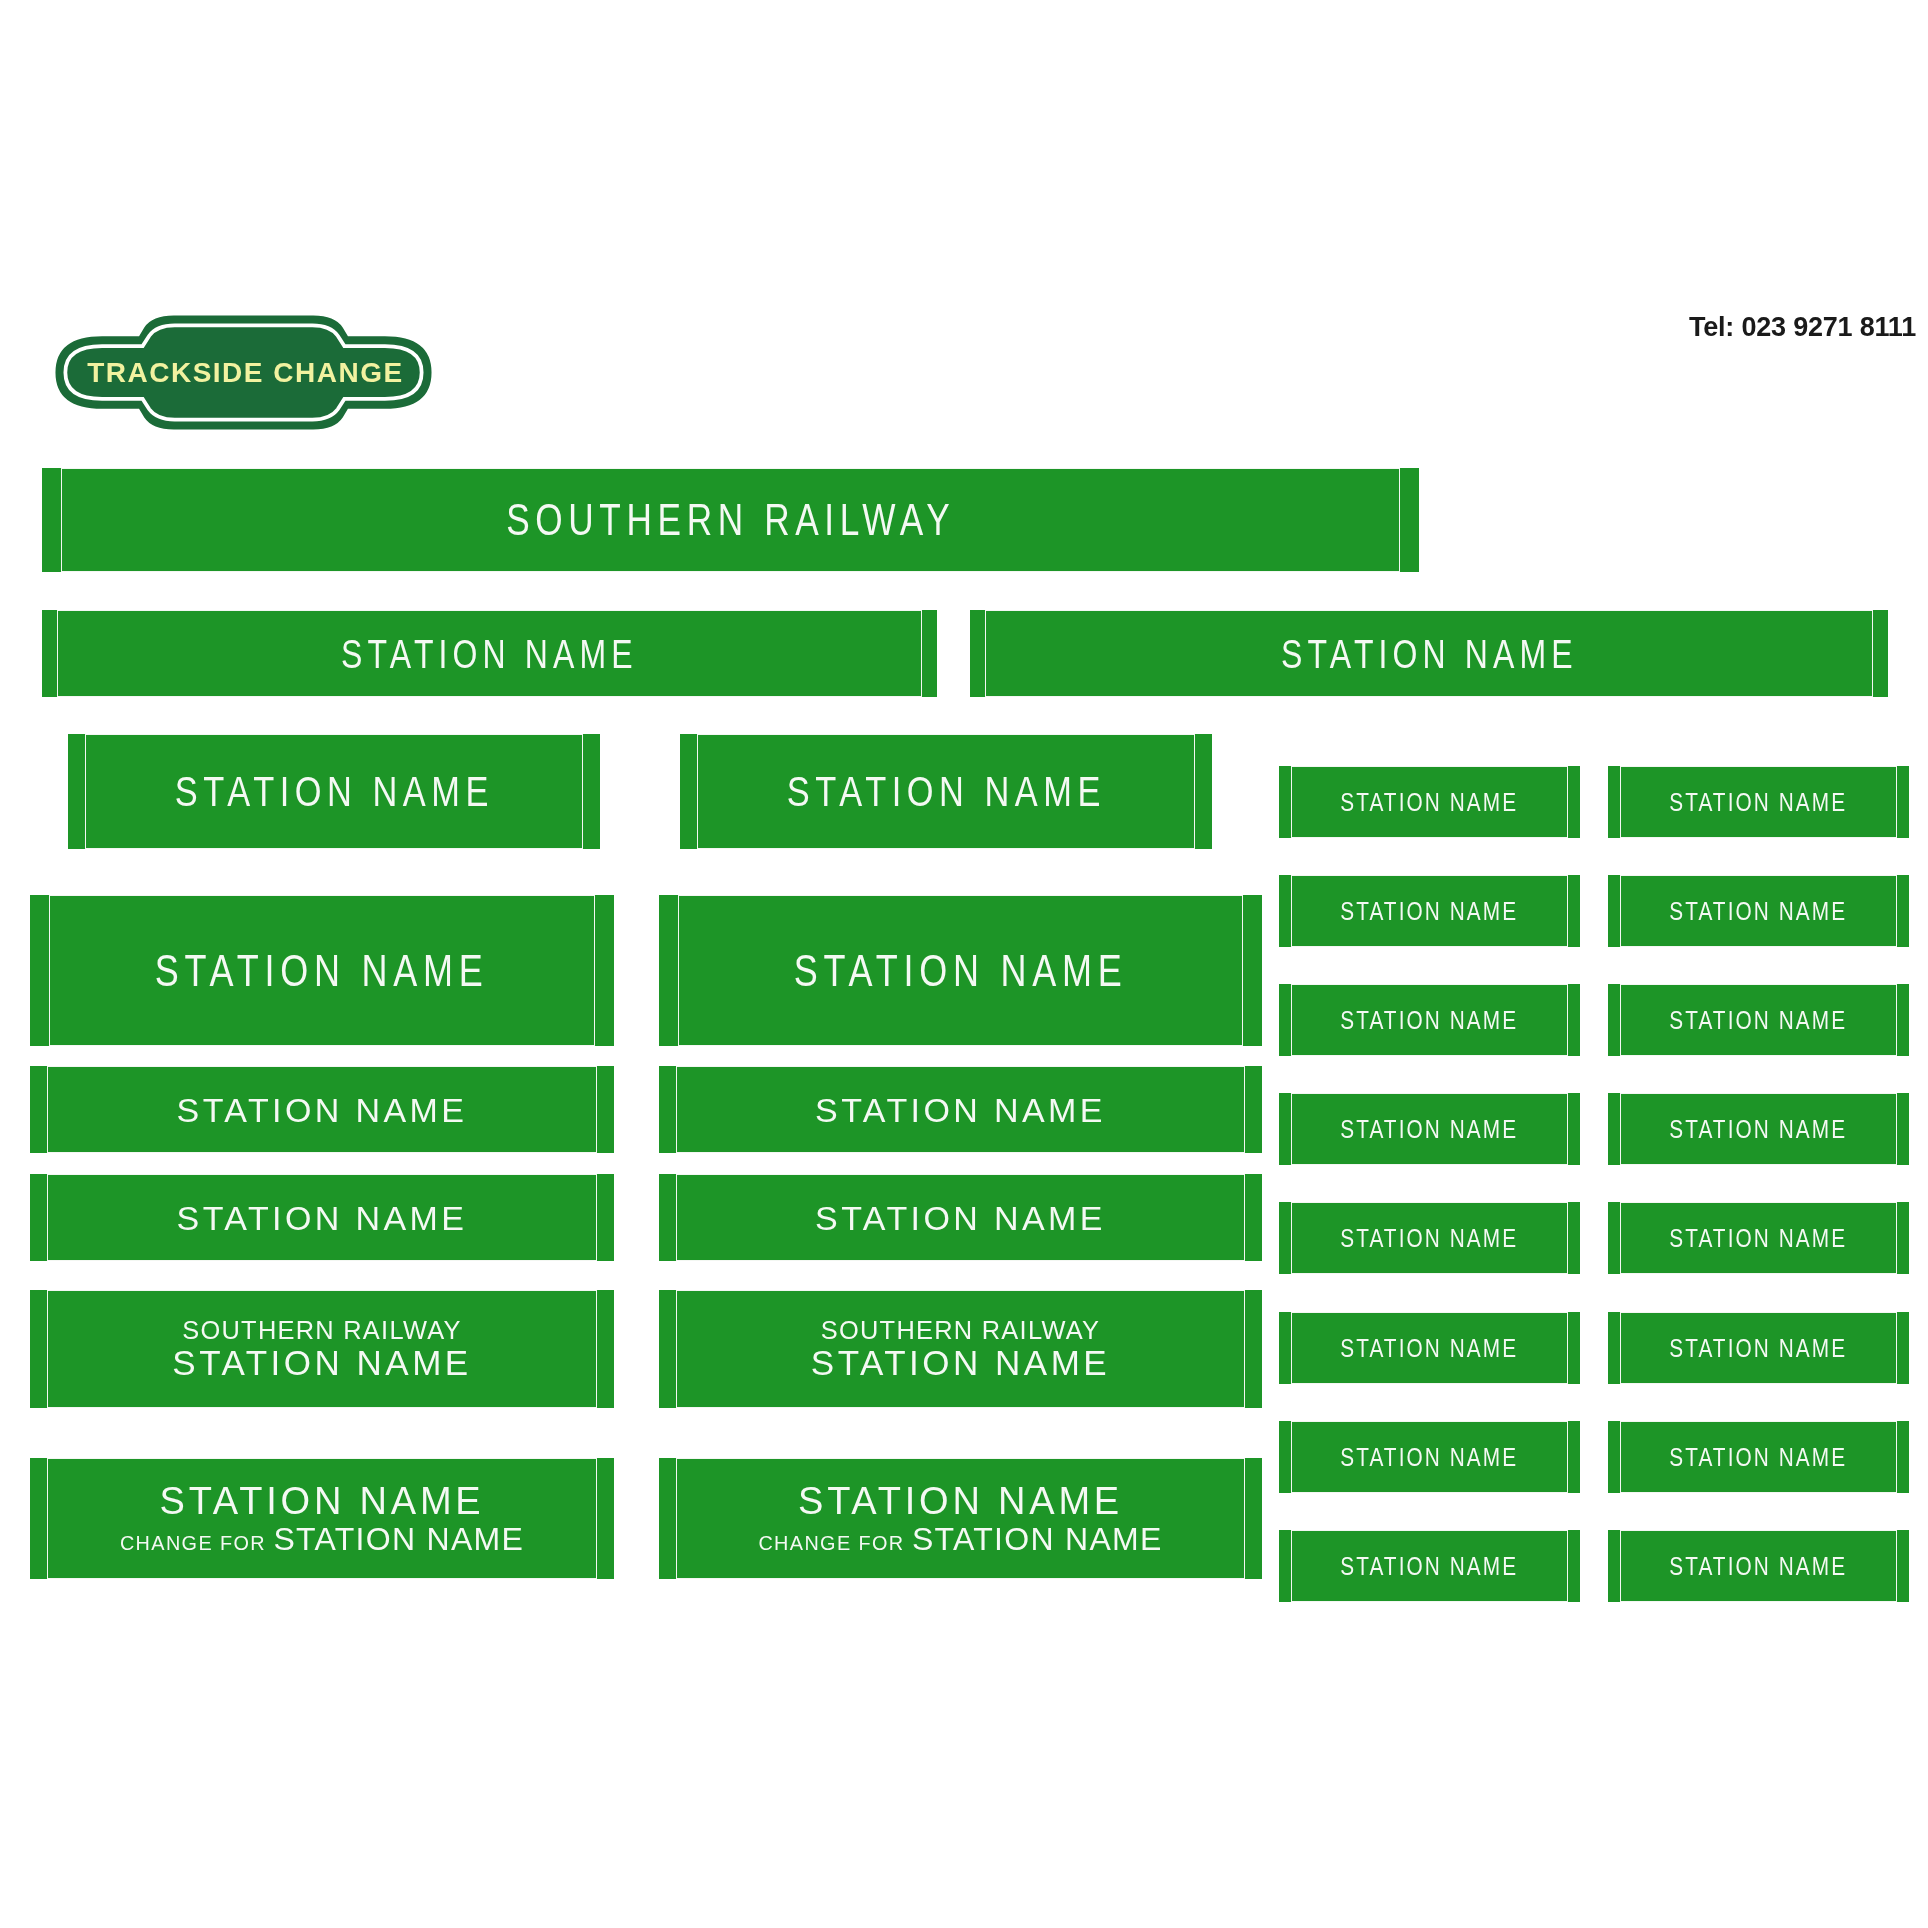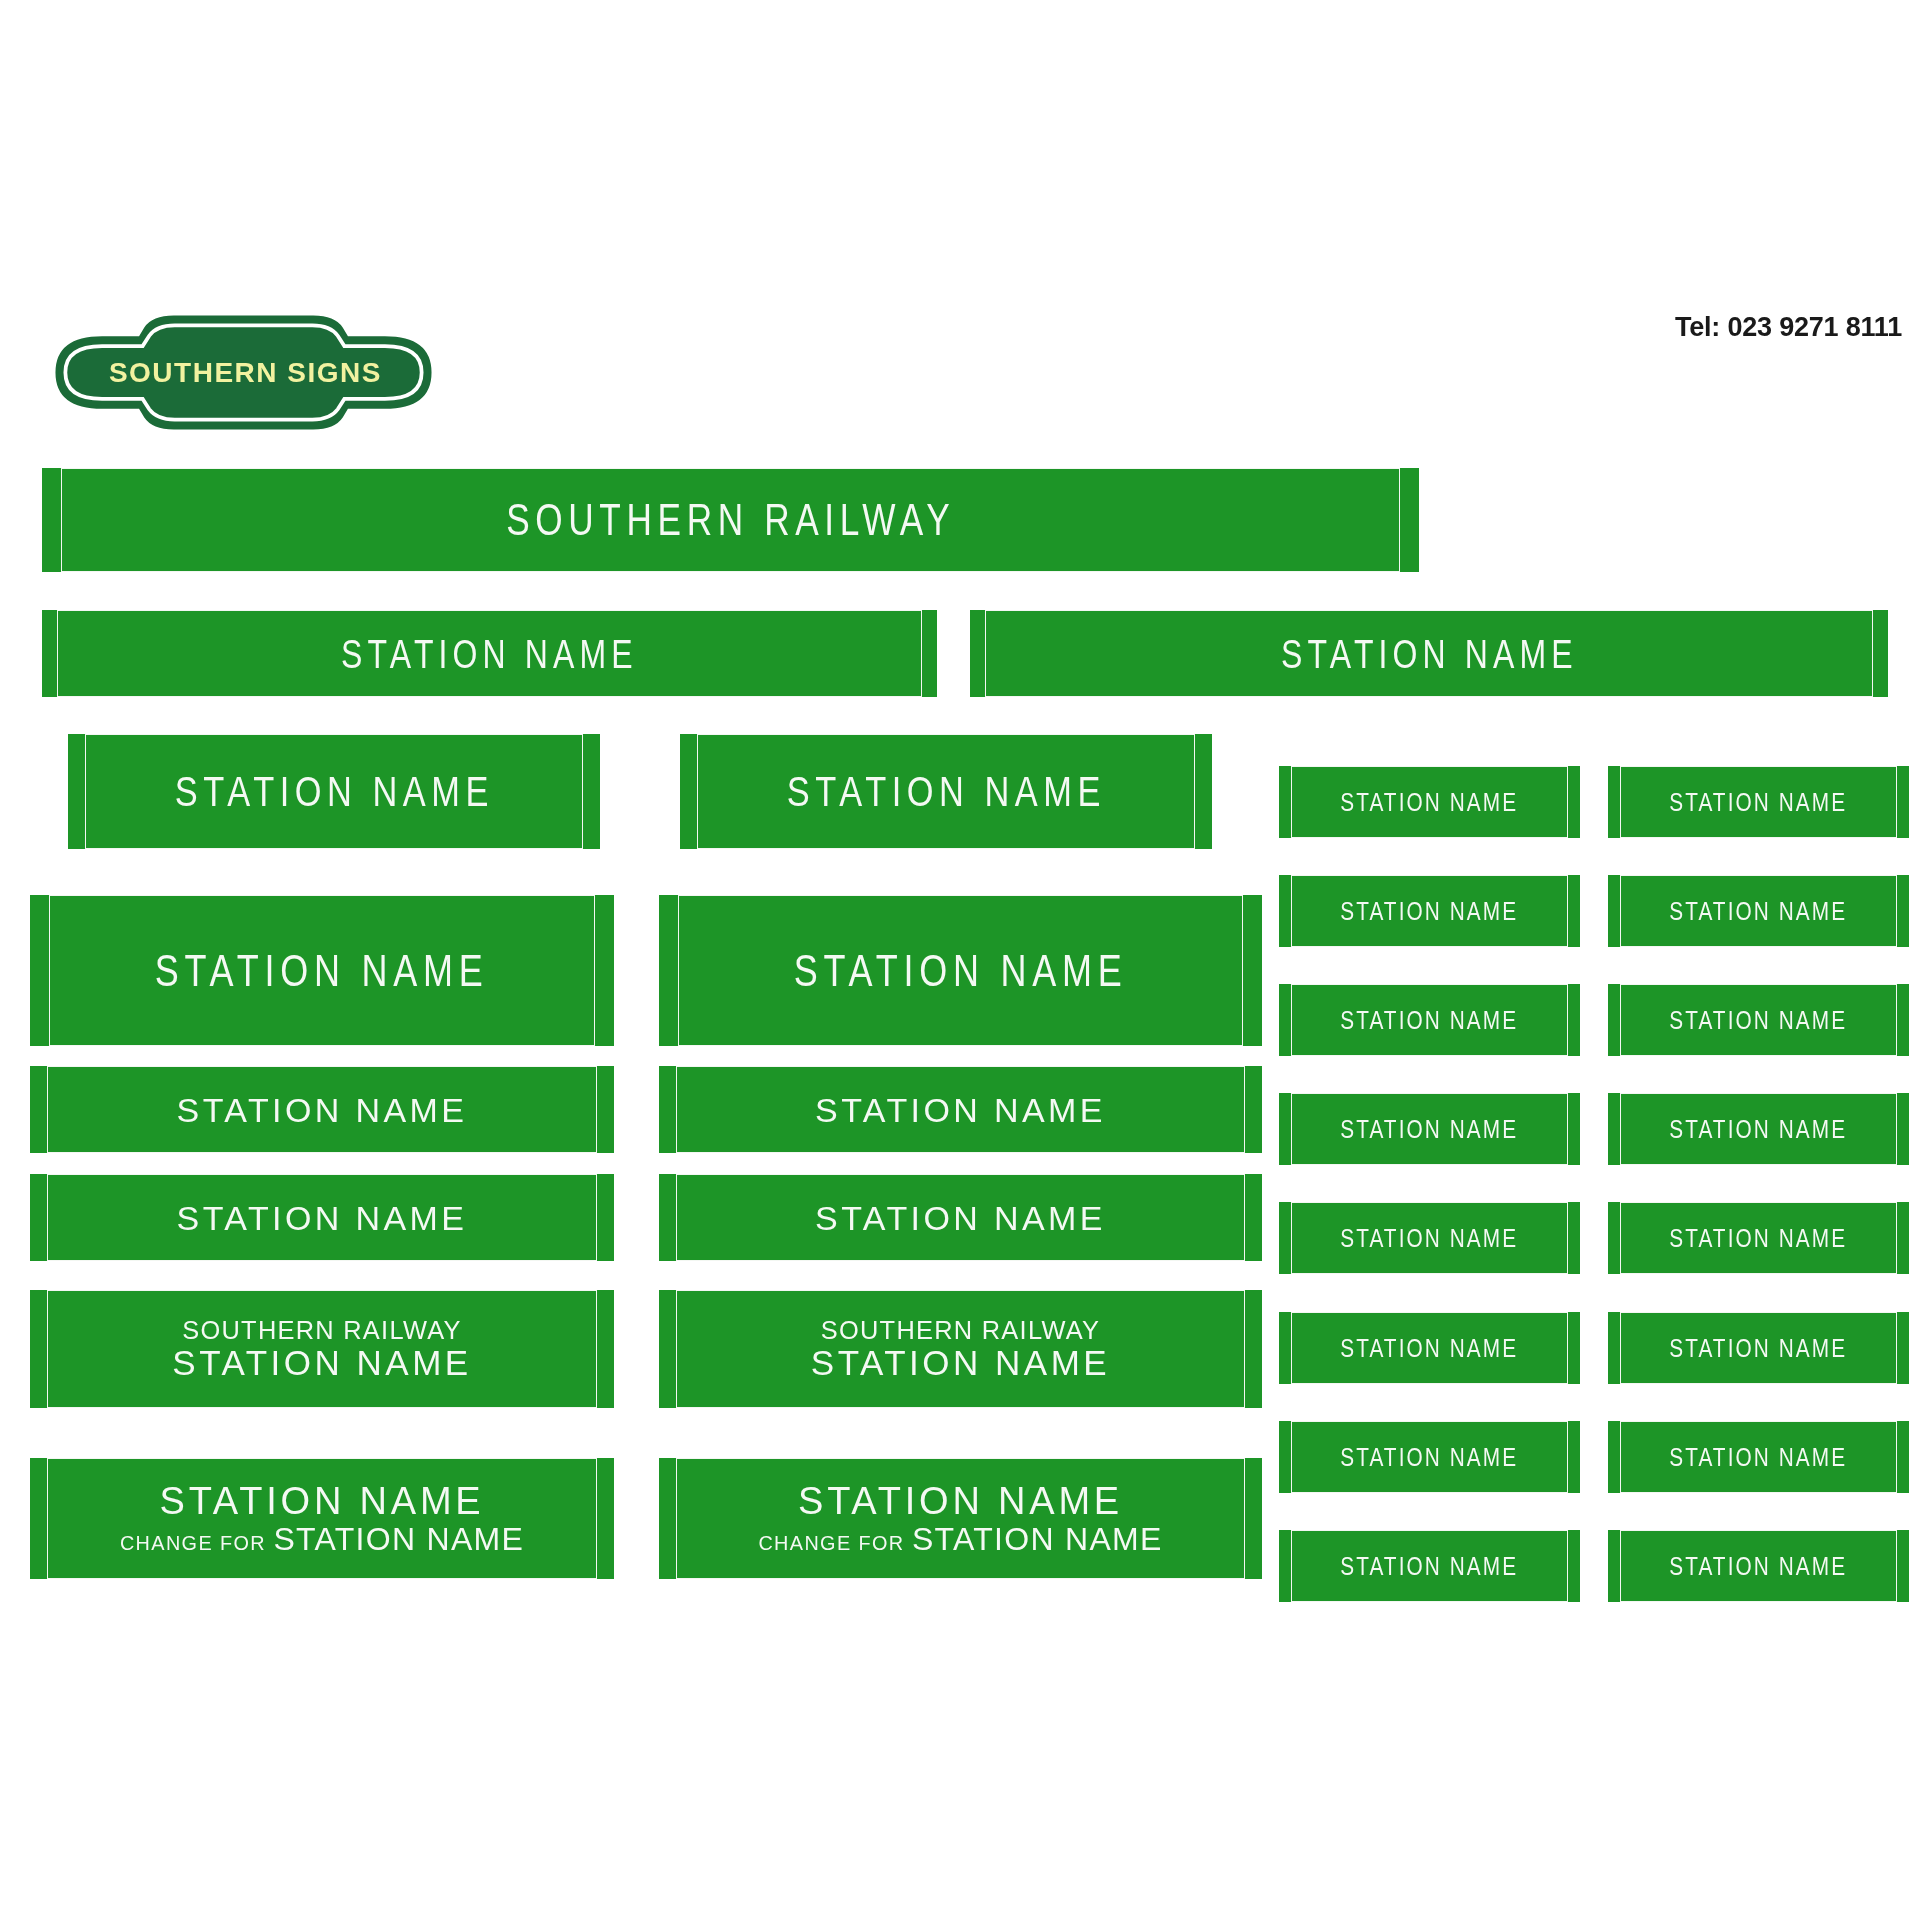--- a/index.html
+++ b/index.html
@@ -46,21 +46,21 @@
     font-size: 28px;
     letter-spacing: 1.5px;
     padding-left: 3.8px;
     box-sizing: border-box;
     text-align: center;
   }
 
   
   #contact {
     position: absolute;
-    right: 26px;
+    right: 12px;
     top: 311px;
     text-align: right;
     line-height: 1.22;
   }
   .contact-line {
     font-family: "Liberation Sans", sans-serif;
     font-weight: bold;
     font-size: 26px;
     letter-spacing: -0.2px;
     white-space: nowrap;
@@ -109,21 +109,21 @@
 
 <div id="header">
 
   <div id="logo-wrap">
     <svg width="377" height="115" viewBox="0 0 400 122">
 
       <path d="M 96 14 Q 104 2 126 2 L 274 2 Q 296 2 304 14 L 310 24 L 350 24 Q 398 24 398 61 Q 398 98 350 98 L 310 98 L 304 108 Q 296 120 274 120 L 126 120 Q 104 120 96 108 L 90 98 L 50 98 Q 2 98 2 61 Q 2 24 50 24 L 90 24 Z" fill="#1b6b38" stroke="#1b6b38" stroke-width="3"></path>
 
       <path d="M 100 22 Q 108 11 127 11 L 273 11 Q 292 11 300 22 L 307 33 L 350 33 Q 389 33 389 61 Q 389 89 350 89 L 307 89 L 300 100 Q 292 111 273 111 L 127 111 Q 108 111 100 100 L 93 89 L 50 89 Q 11 89 11 61 Q 11 33 50 33 L 93 33 Z" fill="none" stroke="#ffffff" stroke-width="4"></path>
     </svg>
-    <div class="logo-text">SOUTHERN SIGNS</div>
+    <div class="logo-text">TRACKSIDE CHANGE</div>
   </div>
 
   <div id="contact">
     <div class="contact-line contact-tel">Tel: 023 9271 8111</div>
   </div>
 </div>
 
 <div class="sign" style="left:42px; top:468px; width:1377px; height:104px;">
   <div class="sign-inner" style="margin:20px 19px;">
     <span class="sign-txt cond wider" style="font-size:44px;">SOUTHERN RAILWAY</span>

